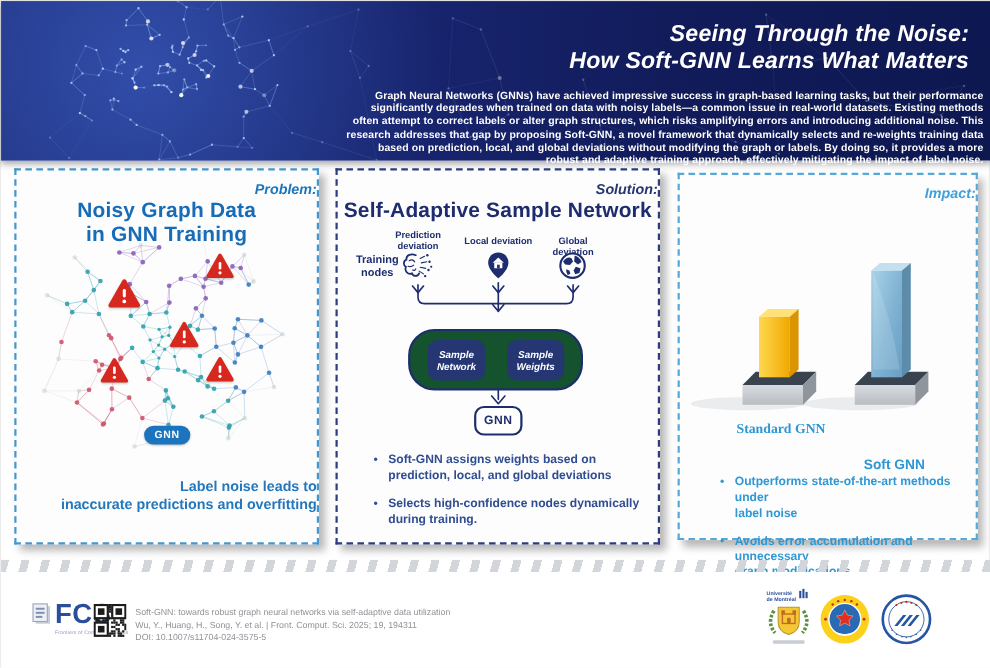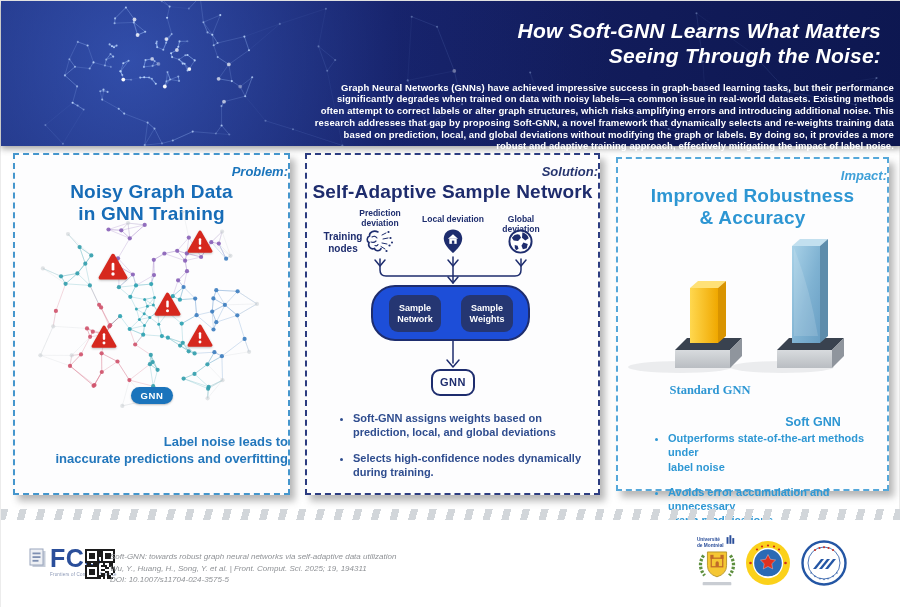--- a/index.html
+++ b/index.html
@@ -51,22 +51,22 @@
   .diag{position:absolute;left:0;top:52px;width:291px;height:245px;color:#1e2d6e;}
   .train-lbl{position:absolute;left:6px;top:24px;width:60px;text-align:center;
              font-weight:800;font-size:10px;line-height:1.15;white-space:pre-line;}
   .in-lbl{position:absolute;text-align:center;font-weight:600;font-size:8.5px;line-height:1.15;white-space:pre-line;}
   .il1{left:41px;top:2px;width:64px;}
   .il2{left:114px;top:8px;width:64px;}
   .il3{left:182px;top:8px;width:64px;}
   .in-ic{position:absolute;}
   .ic1{left:58px;top:22px;} .ic2{left:134px;top:21px;} .ic3{left:200px;top:21px;}
   .arrows{position:absolute;left:0;top:0;}
-  .sample-box{position:absolute;left:64px;top:78px;width:159px;height:56px;border:2.5px solid #1e2d6e;
-              border-radius:24px;background:#1d4ed8;box-sizing:border-box;}
+  .sample-box{position:absolute;left:64px;top:92px;width:159px;height:56px;border:2.5px solid #1e2d6e;
+              border-radius:24px;background:#14532d;box-sizing:border-box;font-style:italic;}
   .mini{position:absolute;top:8px;width:52px;height:37px;background:#253672;border-radius:9px;
         color:#fff;font-weight:700;font-size:9px;line-height:1.2;text-align:center;
         display:flex;align-items:center;justify-content:center;white-space:pre-line;}
   .mini.m1{left:16px;} .mini.m2{left:88px;}
   .gnn-out{position:absolute;left:124px;top:162px;width:44px;height:27px;border:2.5px solid #1e2d6e;
            border-radius:9px;background:#fff;box-sizing:border-box;color:#1e2d6e;font-weight:800;
            font-size:11px;text-align:center;line-height:22px;letter-spacing:.5px;}
   .bullets{position:absolute;margin:0;list-style:disc;}
   .p2 .bullets{top:256px;left:0;padding-left:46px;padding-right:14px;color:#2f4d8f;}
   .p3 .bullets{top:258px;left:18px;padding-left:32px;padding-right:8px;color:#2f98d4;margin-top:14px;}
@@ -82,21 +82,21 @@
   .stripes{position:absolute;left:0;top:508px;width:900px;height:11px;
            background:repeating-linear-gradient(105deg,#d2d6da 0 7px,rgba(0,0,0,0) 7px 18px);}
 
   
   .footer{position:absolute;left:0;top:519px;width:900px;height:88px;background:#fff;}
   .fcs{position:absolute;left:28px;top:27px;display:flex;align-items:flex-start;}
   .fcs-text{margin-left:3px;}
   .fcs-name{color:#2a4e9a;font-weight:800;font-size:25px;line-height:.9;letter-spacing:.5px;}
   .fcs-sub{color:#8a97b5;font-size:4.5px;margin-top:2px;letter-spacing:.2px;}
   .qr{position:absolute;left:84px;top:29px;}
-  .cite{position:absolute;left:109px;top:31px;font-style:italic;color:#8f9296;font-size:8px;line-height:1.45;}
+  .cite{position:absolute;left:122px;top:31px;color:#8f9296;font-size:8px;line-height:1.45;}
   .unis{position:absolute;left:694px;top:13px;width:200px;height:62px;}
   .uni{position:absolute;}
   .u1{left:0;top:2px;} .u2{left:50px;top:7px;} .u3{left:104px;top:7px;}
 </style>
 </head>
 <body>
 
 <div class="poster">
 
   <header class="hdr">
@@ -522,22 +522,22 @@
         <circle cx="142.9" cy="65.9" r="1.05" fill="#b8d2f8" opacity="0.74"></circle>
         <circle cx="139.2" cy="76.6" r="1.05" fill="#b8d2f8" opacity="0.80"></circle>
         <circle cx="154.8" cy="82.8" r="1.05" fill="#b8d2f8" opacity="0.99"></circle>
         <circle cx="186.6" cy="69.5" r="1.05" fill="#b8d2f8" opacity="0.91"></circle>
         <circle cx="186.5" cy="54.0" r="1.05" fill="#b8d2f8" opacity="0.89"></circle>
         <circle cx="183.6" cy="62.8" r="1.05" fill="#b8d2f8" opacity="0.88"></circle>
         <circle cx="162.3" cy="48.7" r="1.05" fill="#b8d2f8" opacity="0.78"></circle>
         <circle cx="155.8" cy="40.5" r="1.05" fill="#b8d2f8" opacity="0.58"></circle>
       </svg>
     <div class="hdr-title">
+      <div>Seeing Through the Noise:</div>
       <div>How Soft-GNN Learns What Matters</div>
-      <div>Seeing Through the Noise:</div>
     </div>
     <p class="hdr-abstract">Graph Neural Networks (GNNs) have achieved impressive success in graph-based learning tasks, but their performance
 significantly degrades when trained on data with noisy labels—a common issue in real-world datasets. Existing methods
 often attempt to correct labels or alter graph structures, which risks amplifying errors and introducing additional noise. This
 research addresses that gap by proposing Soft-GNN, a novel framework that dynamically selects and re-weights training data
 based on prediction, local, and global deviations without modifying the graph or labels. By doing so, it provides a more
 robust and adaptive training approach, effectively mitigating the impact of label noise.</p>
   </header>
 
   <section class="panel p1">
@@ -1088,22 +1088,20 @@
     <ul class="bullets">
       <li>Soft-GNN assigns weights based on
 prediction, local, and global deviations</li>
       <li>Selects high-confidence nodes dynamically
 during training.</li>
     </ul>
   </section>
 
   <section class="panel p3">
     <div class="kicker">Impact:</div>
-    <div class="ptitle">Improved Robustness
-&amp; Accuracy</div>
 
     <svg class="bars" width="273" height="152" viewBox="0 0 273 152">
       <defs>
         <linearGradient id="yF" x1="0" y1="0" x2="1" y2="0">
           <stop offset="0" stop-color="#ffd84f"></stop>
             <stop offset="1" stop-color="#f0a800"></stop>
         </linearGradient>
         <linearGradient id="bF" x1="0" y1="0" x2="1" y2="1">
           <stop offset="0" stop-color="#a9d2e8"></stop>
             <stop offset=".55" stop-color="#7fb2d2"></stop>

